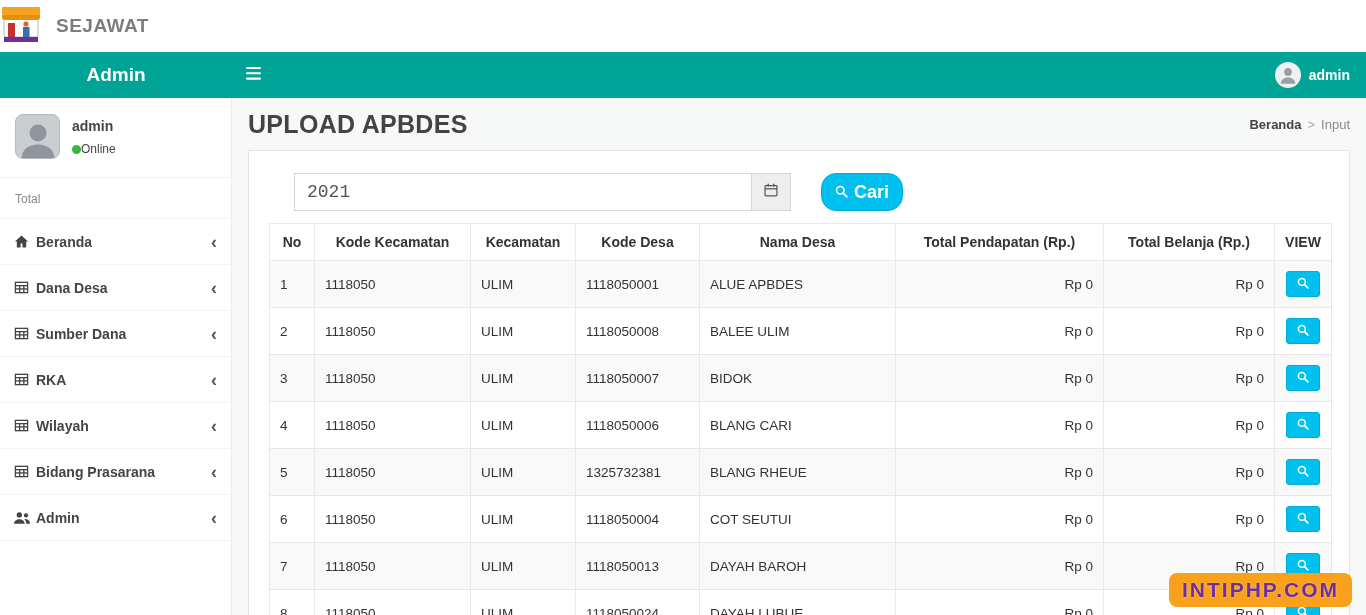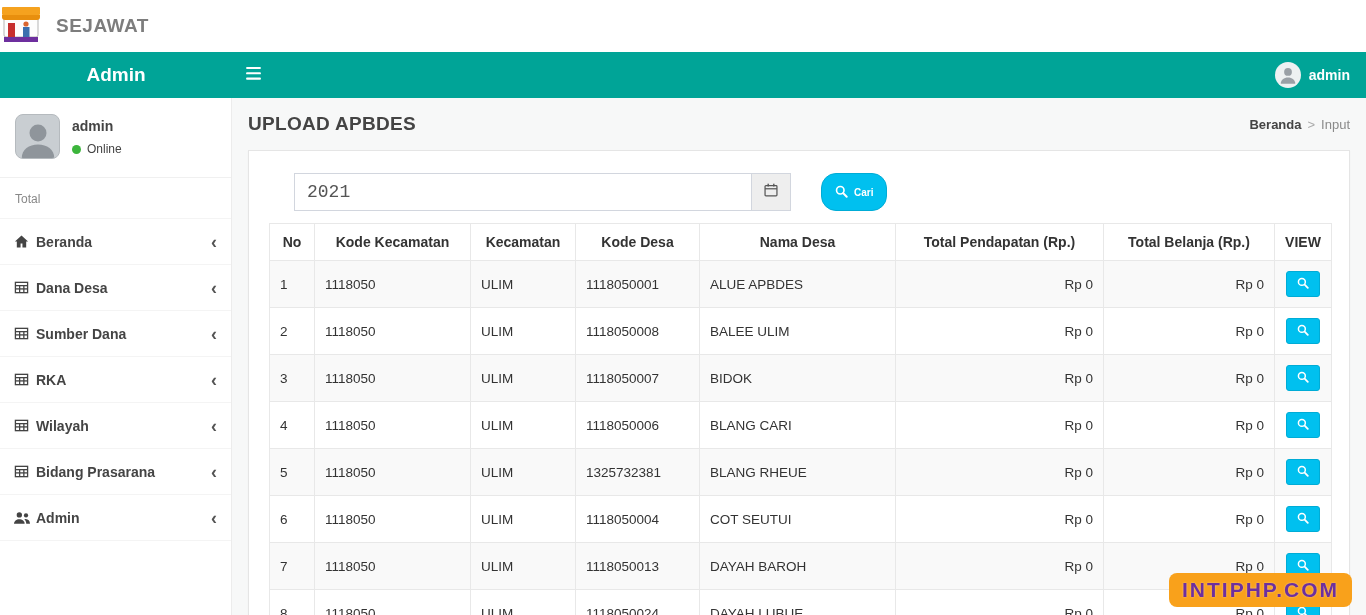--- a/index.html
+++ b/index.html
@@ -24,50 +24,50 @@
   
   .lower { display:flex; height:517px; }
 
   
   .sidebar { width:232px; background:#fff; border-right:1px solid #ececec; flex-shrink:0; }
   .user-panel { display:flex; align-items:flex-start; gap:12px; padding:16px 15px 18px 15px; border-bottom:1px solid #f0f0f0; }
   .sidebar-avatar { width:45px; height:45px; border-radius:8px; background:#c9ced2; border:1px solid #b5babe;
     display:flex; align-items:flex-end; justify-content:center; overflow:hidden; }
   .user-info { padding-top:4px; }
   .user-name { font-size:14px; font-weight:bold; color:#444; margin-bottom:8px; }
-  .user-status { display:flex; align-items:center; gap:6px; font-size:12px; color:#444; }
+  .user-status { display:flex; align-items:center; font-size:12px; color:#444; }
   .dot { width:9px; height:9px; border-radius:50%; background:#3cb53c; display:inline-block; }
   .menu-label { font-size:12px; color:#888; padding:14px 15px 12px 15px; border-bottom:1px solid #f4f4f4; }
   .menu { list-style:none; }
   .menu li { display:flex; align-items:center; height:46px; padding:0 14px; border-bottom:1px solid #f4f4f4;
     font-size:14px; font-weight:600; color:#444; cursor:pointer; }
   .mi { width:22px; display:flex; align-items:center; }
   .chev { margin-left:auto; color:#555; font-size:18px; line-height:1; }
   .chev::before { content:"‹"; }
 
   
   .content { flex:1; background:#f7f8f8; padding:12px 16px 0 16px; position:relative; overflow:hidden; }
   .content-header { display:flex; justify-content:space-between; align-items:center; height:28px; margin-bottom:12px; }
-  .page-title { font-size:19px; font-weight:bold; color:#444; letter-spacing:0.3px; }
+  .page-title { font-size:25px; font-weight:bold; color:#444; letter-spacing:0.3px; }
   .breadcrumb { font-size:13px; color:#999; display:flex; align-items:center; gap:6px; }
   .breadcrumb a { color:#444; font-weight:bold; text-decoration:none; cursor:pointer; }
   .breadcrumb .sep { color:#aaa; }
   .breadcrumb .current { color:#8a8a8a; }
 
   .box { background:#fff; border:1px solid #e5e5e5; box-shadow:0 1px 1px rgba(0,0,0,0.05);
     padding:22px 20px 20px 20px; height:520px; }
 
   .search-row { display:flex; align-items:center; margin-left:25px; }
   .input-group { display:flex; }
   .year-input { width:458px; height:38px; border:1px solid #d2d6de; padding:0 12px; font-size:18px; color:#555;
     font-family:Liberation Mono, monospace; outline:none; }
   .addon { width:39px; height:38px; border:1px solid #d2d6de; border-left:none; background:#eee;
     display:flex; align-items:center; justify-content:center; cursor:pointer; }
   .cari-btn { margin-left:30px; height:38px; padding:0 13px; background:#00c0ef; border:1px solid #00acd6;
-    border-radius:15px; color:#fff; font-size:10px; font-weight:600; display:flex; align-items:center; gap:6px;
+    border-radius:15px; color:#fff; font-size:18px; font-weight:600; display:flex; align-items:center; gap:6px;
     cursor:pointer; font-family:"Liberation Sans", sans-serif; }
 
   table { margin-top:12px; border-collapse:collapse; table-layout:fixed; width:1062px; font-size:13.5px; color:#333; }
   th { border:1px solid #e8e8e8; padding:10px 8px; text-align:center; font-size:14px; font-weight:bold; color:#333; background:#fff; }
   td { border:1px solid #e8e8e8; padding:14px 10px; text-align:left; overflow:hidden; white-space:nowrap; }
   tbody tr:nth-child(odd) { background:#f9f9f9; }
   tbody tr:nth-child(even) { background:#fff; }
   td.num { text-align:right; }
   td.c-view { text-align:center; padding:10px 4px; }
   .view-btn { width:34px; height:26px; background:#00c0ef; border:1px solid #00acd6; border-radius:3px;

